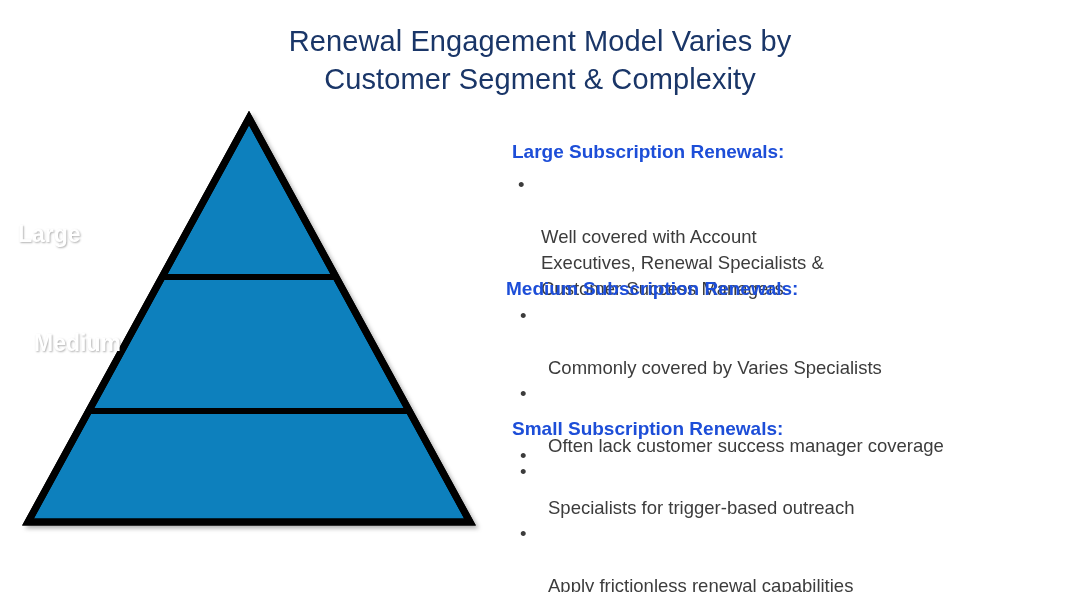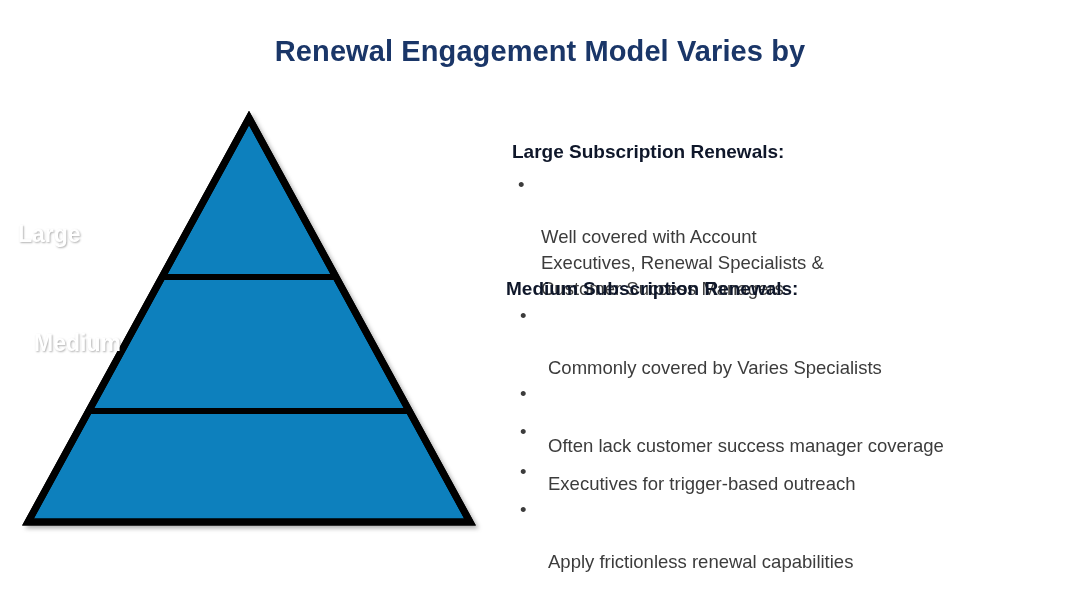--- a/index.html
+++ b/index.html
@@ -13,27 +13,27 @@
     position: relative;
     overflow: hidden;
     font-family: "Liberation Sans", sans-serif;
     -webkit-font-smoothing: antialiased;
   }
 
   
   #slide-title {
     position: absolute;
     left: 0;
-    top: 32px;
+    top: 22px;
     width: 1080px;
     text-align: center;
     color: #1a3668;
     font-size: 29px;
     line-height: 38px;
-    font-weight: 700;
+    font-weight: 400;
     letter-spacing: 0.1px;
   }
   #slide-title .title-line {
     display: block;
     white-space: pre;
   }
 
   
   #pyramid {
     position: absolute;
@@ -68,21 +68,21 @@
     left: 505px;
     top: 140px;
     width: 560px;
   }
   .content-block { position: absolute; left: 0; width: 556px; }
   #block-large  { top: 0px; }
   #block-medium { top: 137px; }
   #block-small  { top: 277px; }
 
   .block-heading {
-    color: #0f172a;
+    color: #1d4ed8;
     font-size: 19px;
     line-height: 24px;
     font-weight: bold;
     white-space: pre;
   }
   #block-large  .block-heading { margin-left: 7px; }
   #block-medium .block-heading { margin-left: 1px; }
   #block-small  .block-heading { margin-left: 7px; }
 
   .bullet-list {
@@ -116,20 +116,21 @@
   
   #block-small .bullet-list  { margin-top: 2px; }
   #block-small .bullet-item  { padding-left: 43px; }
   #block-small .bullet-dot   { left: 15px; }
 </style>
 </head>
 <body>
 
 <div id="slide-title">
   <span class="title-line">Renewal Engagement Model Varies by</span>
+  <span class="title-line">Customer Segment &amp; Complexity</span>
 </div>
 
 <div id="pyramid">
   <svg viewBox="0 0 462 425" xmlns="http://www.w3.org/2000/svg">
     <defs>
       <filter id="pyr-shadow" x="-20%" y="-20%" width="150%" height="150%">
         <feDropShadow dx="3" dy="3" stdDeviation="2.2" flood-color="#000000" flood-opacity="0.30"></feDropShadow>
       </filter>
       <clipPath id="pyr-clip">
         <polygon points="231,10 452,414 10,414"></polygon>
@@ -175,24 +176,25 @@
         <span class="bullet-dot">•</span>
         <span>Often lack customer success manager coverage</span>
       </li>
       <li class="bullet-item">
         <span class="bullet-dot">•</span>
       </li>
     </ul>
   </div>
 
   <div class="content-block" id="block-small">
+    <div class="block-heading">Small Subscription Renewals:</div>
     <ul class="bullet-list">
       <li class="bullet-item">
         <span class="bullet-dot">•</span>
-        <span>Executives for trigger-based outreach</span>
+        <span>Specialists for trigger-based outreach</span>
       </li>
       <li class="bullet-item">
         <span class="bullet-dot">•</span>
         <span>Apply frictionless renewal capabilities</span>
       </li>
 
     </ul>
   </div>
 
 </div>

